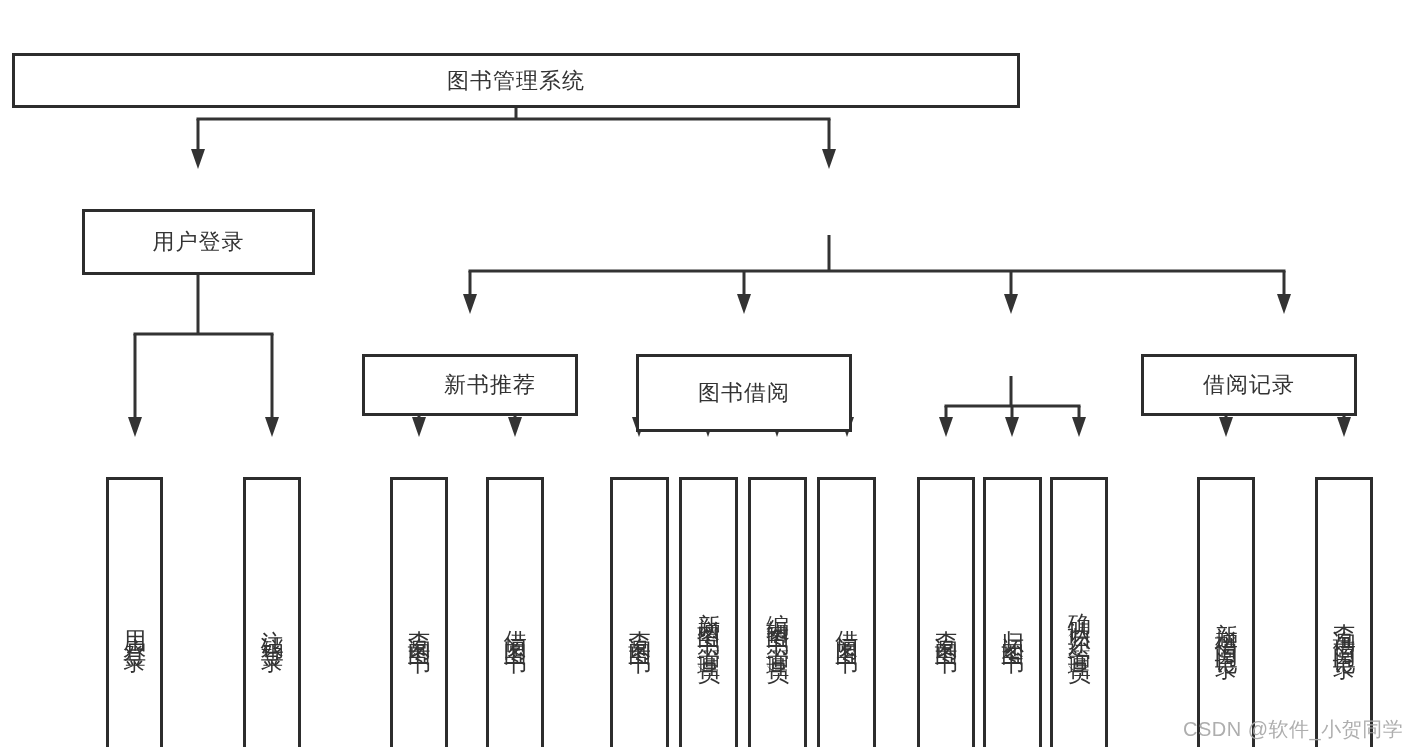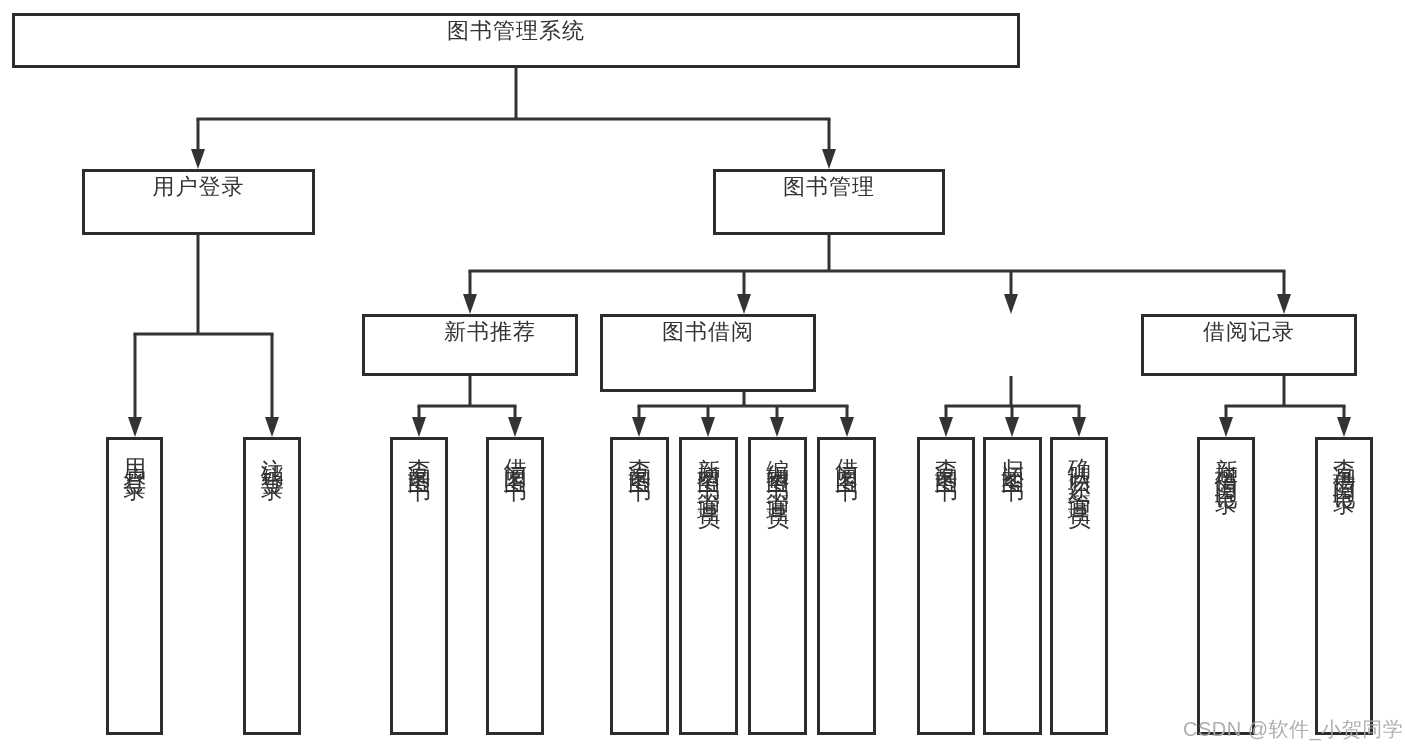--- a/index.html
+++ b/index.html
@@ -4,21 +4,21 @@
 <style>
   html,body{margin:0;padding:0;background:#ffffff;}
   body{
     width:1405px;height:747px;position:relative;overflow:hidden;
     font-family:"Liberation Sans",sans-serif;color:#333333;
   }
   .stage{position:absolute;left:0;top:0;width:1405px;height:747px;}
   svg.connectors{position:absolute;left:0;top:0;}
   .box{
     position:absolute;background:#ffffff;border:3px solid #2d2d2d;
-    box-sizing:border-box;display:flex;align-items:flex-start;justify-content:center;
+    box-sizing:border-box;display:flex;align-items:center;justify-content:center;margin-top:40px;
   }
   .h-label{font-size:22px;letter-spacing:1px;white-space:nowrap;color:#333333;}
   .v-label{
     writing-mode:vertical-rl;text-orientation:mixed;
     font-size:23px;letter-spacing:7px;line-height:1.1;color:#333333;white-space:nowrap;
   }
   .watermark{
     position:absolute;left:1183px;top:716px;width:220px;height:28px;
     font-size:20px;letter-spacing:0.5px;color:rgba(170,170,170,0.95);
     white-space:nowrap;text-align:right;
@@ -95,28 +95,25 @@
     </g>
   </svg>
 
   <div class="box" style="left:12px;top:13px;width:1008px;height:55px;">
     <span class="h-label">图书管理系统</span>
   </div>
 
   <div class="box" style="left:82px;top:169px;width:233px;height:66px;">
     <span class="h-label">用户登录</span>
   </div>
-  <div class="box" style="left:713px;top:169px;width:232px;height:66px;">
-    <span class="h-label">图书管理</span>
-  </div>
 
   <div class="box" style="left:362px;top:314px;width:216px;height:62px;padding-left:40px;">
     <span class="h-label">新书推荐</span>
   </div>
-  <div class="box" style="left:600px;top:314px;width:216px;height:78px;">
+  <div class="box" style="left:636px;top:314px;width:216px;height:78px;">
     <span class="h-label">图书借阅</span>
   </div>
   <div class="box" style="left:1141px;top:314px;width:216px;height:62px;">
     <span class="h-label">借阅记录</span>
   </div>
 
   <div class="box" style="left:106px;top:437px;width:57px;height:298px;">
     <span class="v-label">用户登录</span>
   </div>
   <div class="box" style="left:243px;top:437px;width:58px;height:298px;">

